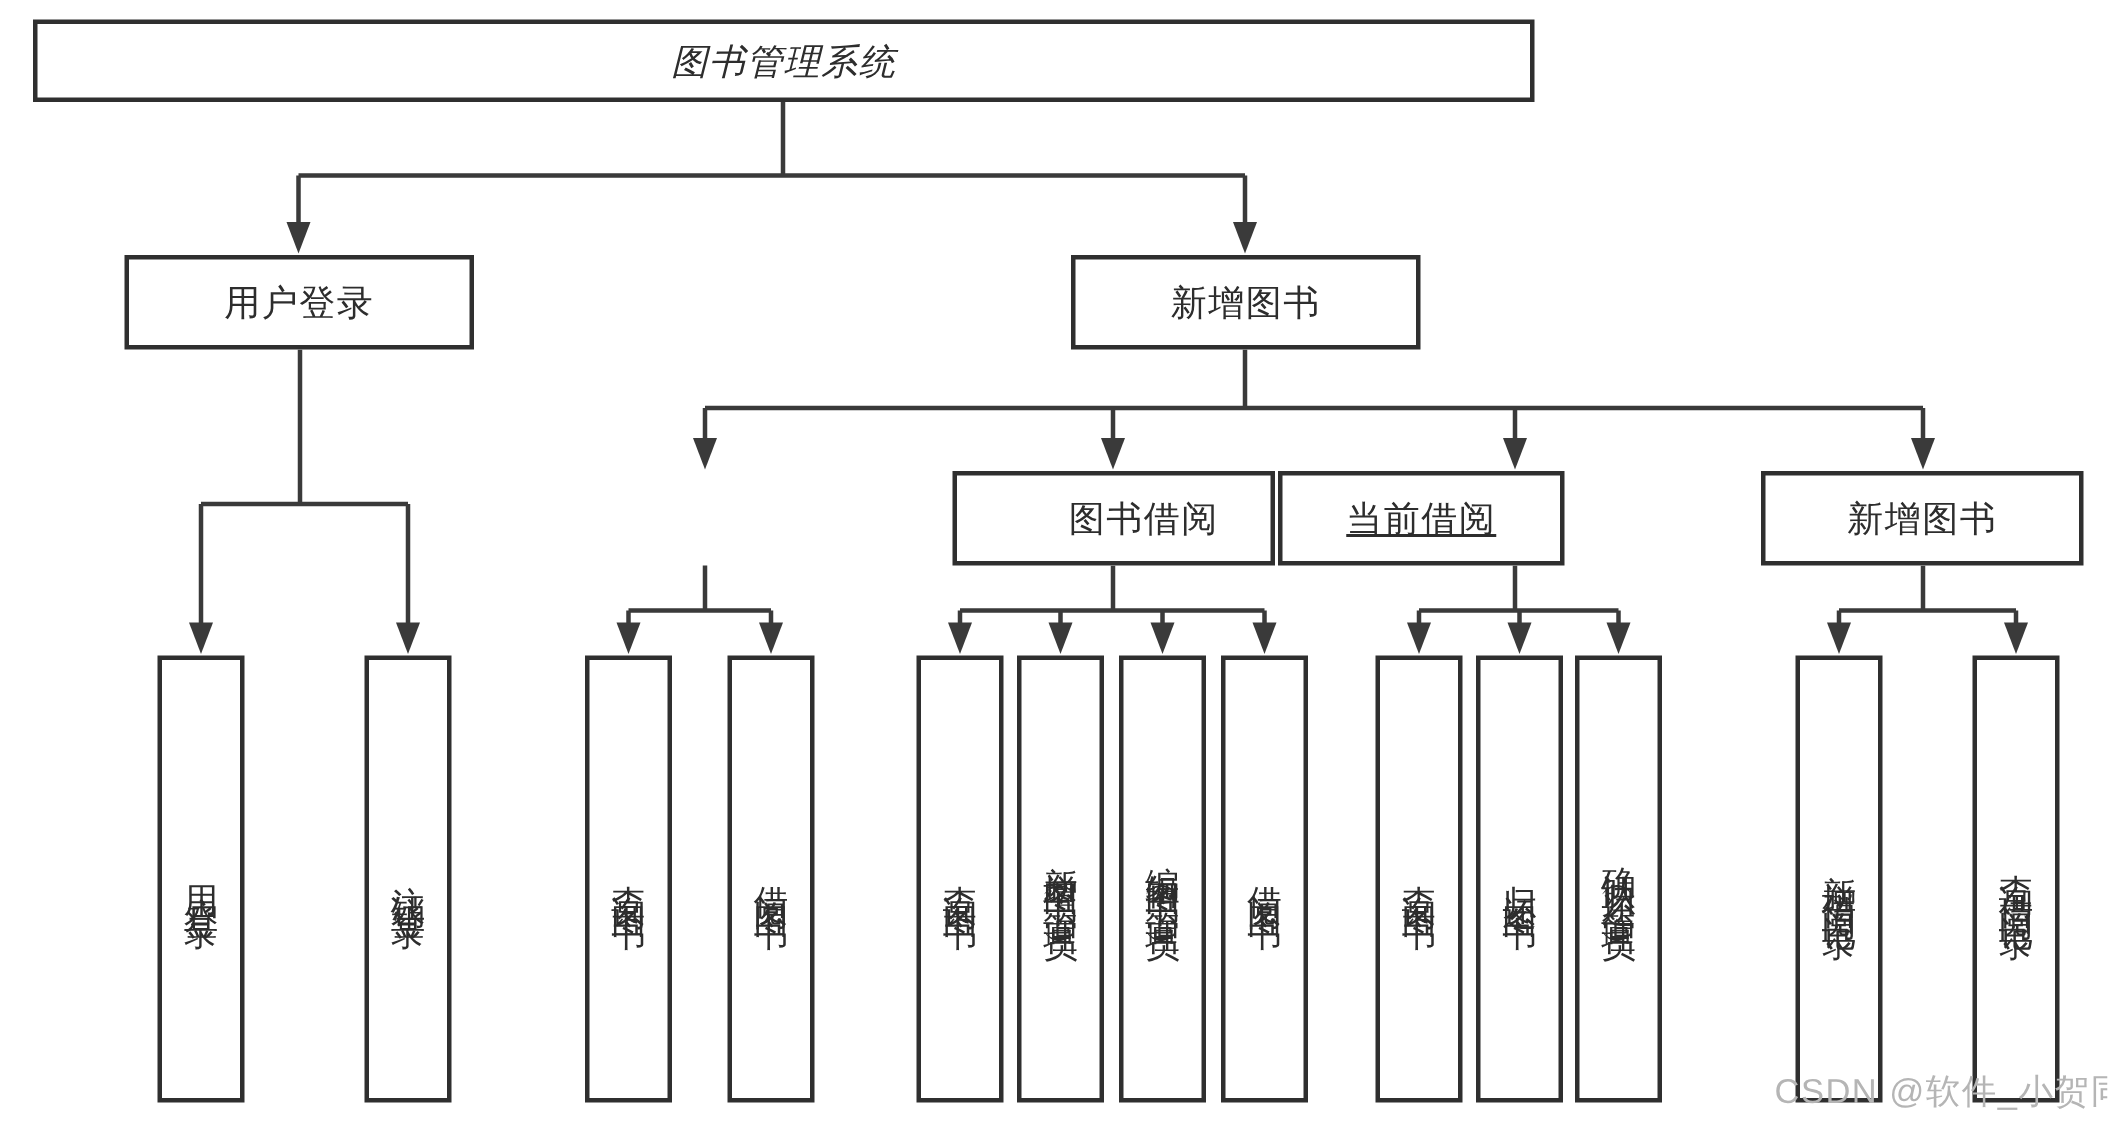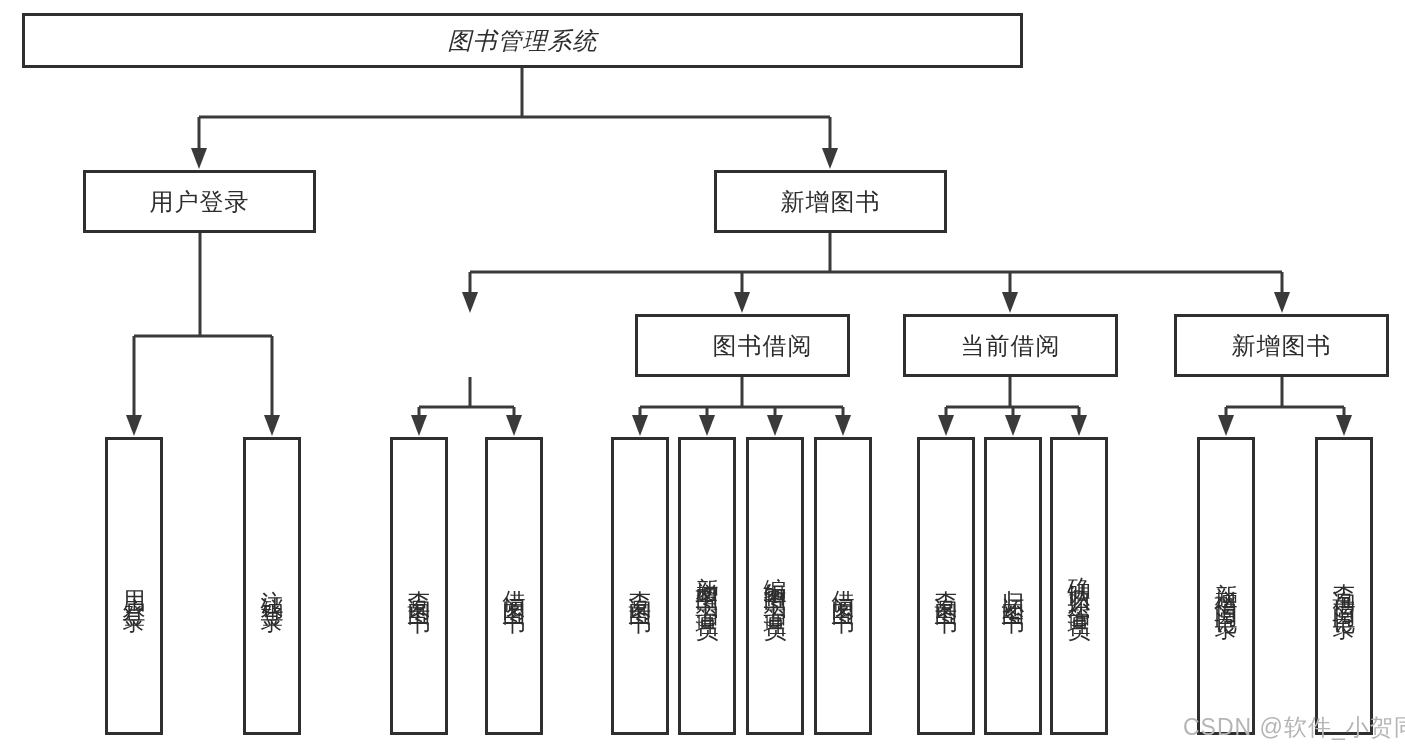--- a/index.html
+++ b/index.html
@@ -147,21 +147,21 @@
   <div class="hbox" style="left:83px; top:170px; width:233px; height:63px;">
     <span class="label">用户登录</span>
   </div>
   <div class="hbox" style="left:714px; top:170px; width:233px; height:63px;">
     <span class="label">新增图书</span>
   </div>
 
   <div class="hbox" style="left:635px; top:314px; width:215px; height:63px;padding-left:40px;">
     <span class="label">图书借阅</span>
   </div>
-  <div class="hbox" style="left:903px; top:314px; width:215px; height:63px;">
+  <div class="hbox" style="left:852px; top:314px; width:191px; height:63px;text-decoration:underline;">
     <span class="label">当前借阅</span>
   </div>
   <div class="hbox" style="left:1174px; top:314px; width:215px; height:63px;">
     <span class="label">新增图书</span>
   </div>
 
   <div class="vbox" style="left:105px;">
     <span class="label">用户登录</span>
   </div>
   <div class="vbox" style="left:243px;">

